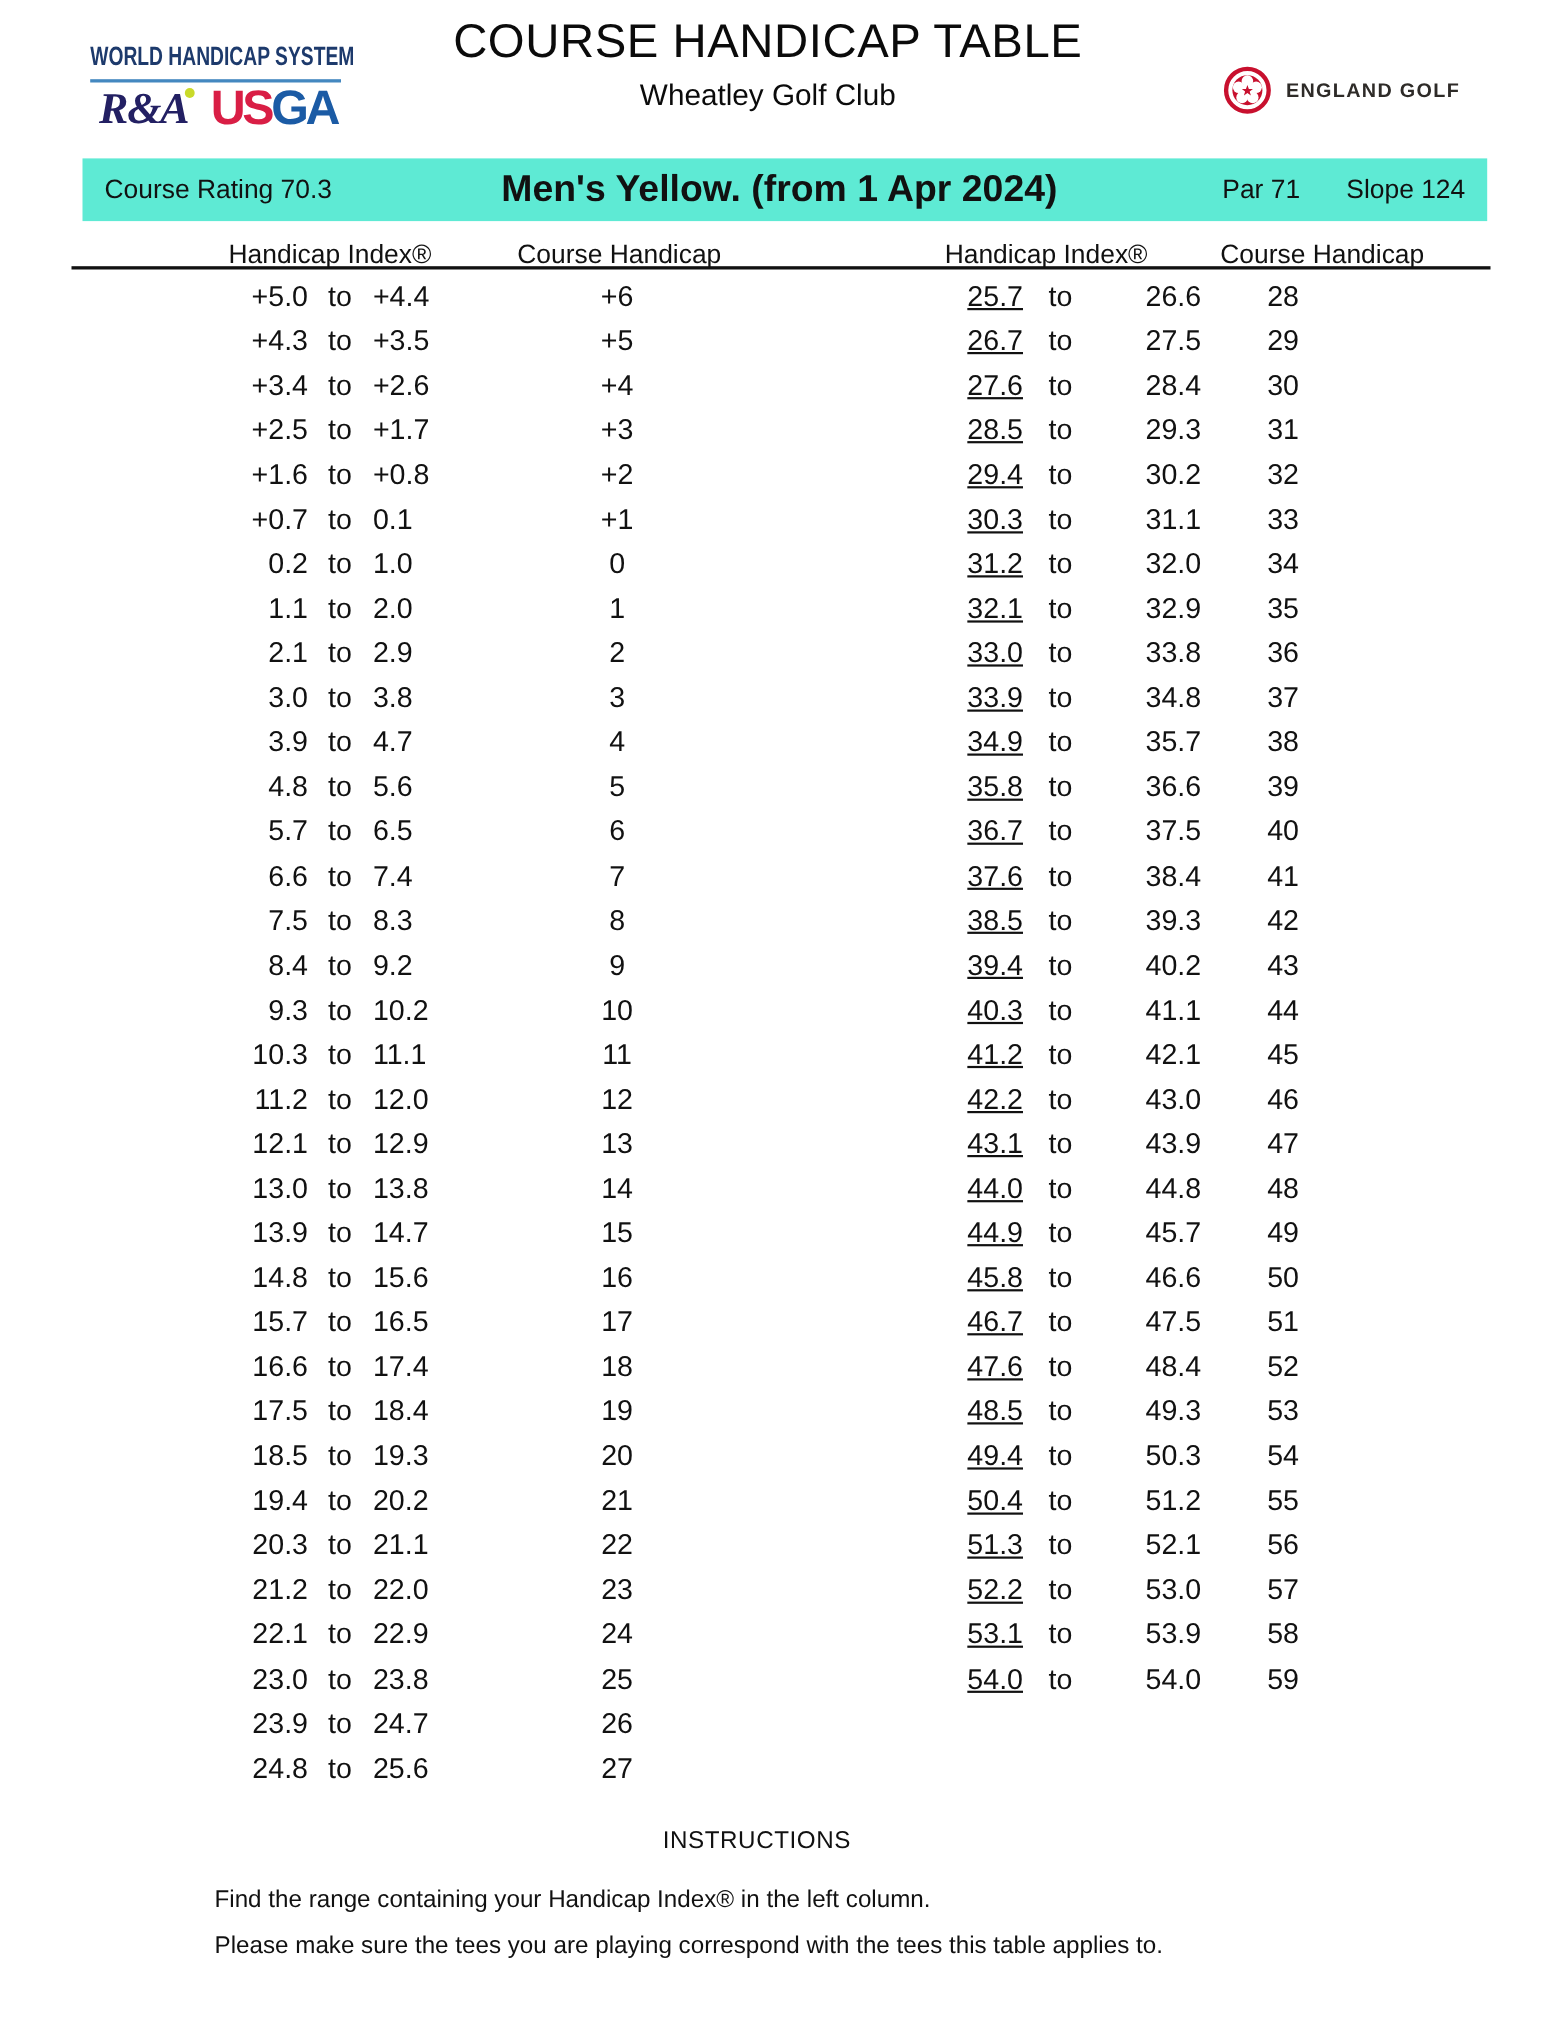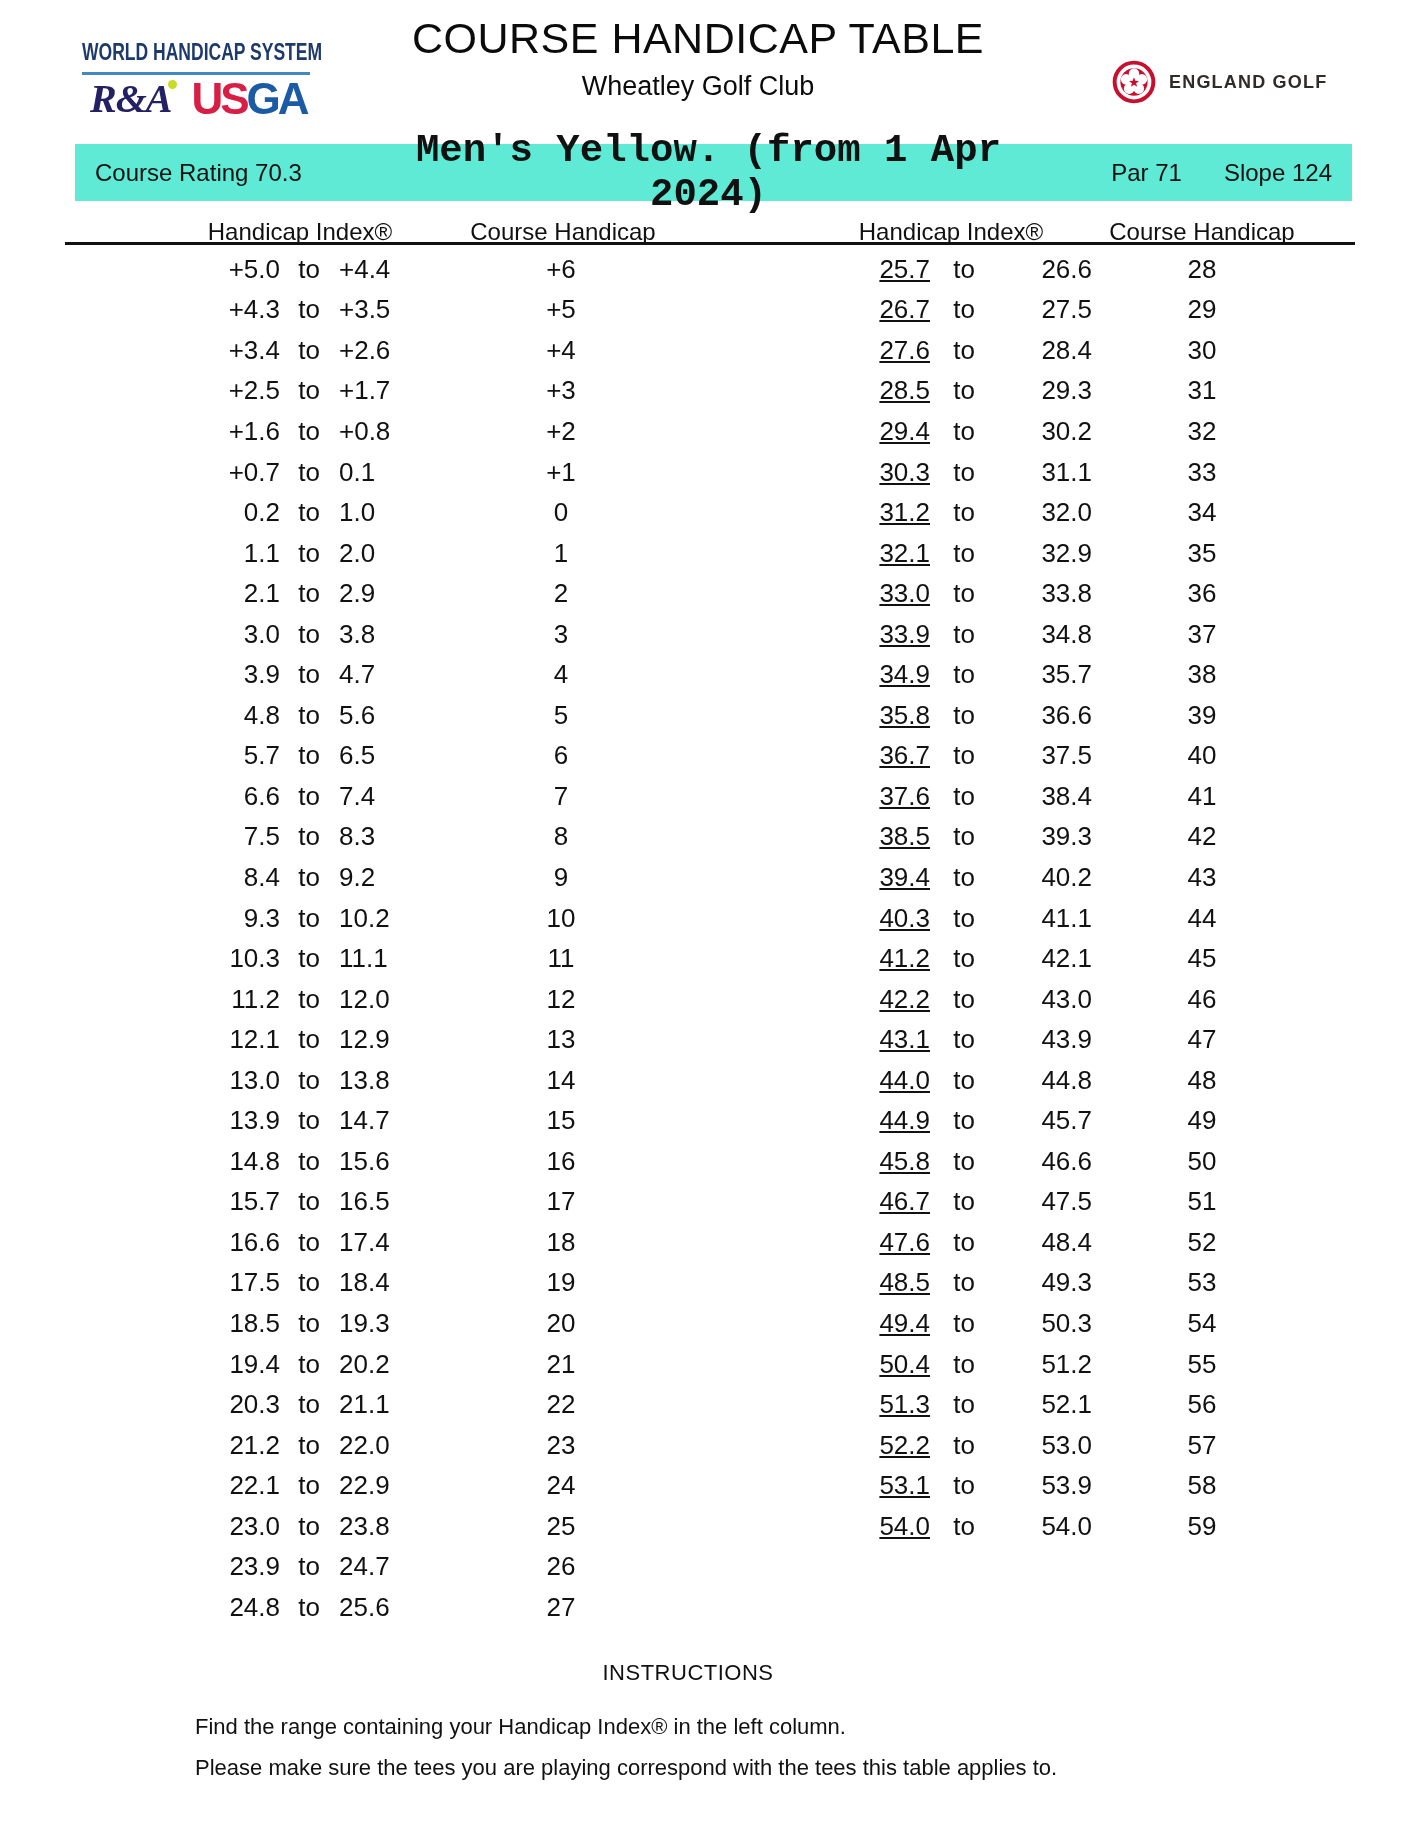--- a/index.html
+++ b/index.html
@@ -30,21 +30,21 @@
   
   .eg-block { position:absolute; left:1112px; top:60px; display:flex; align-items:center; gap:13px; }
   .eg-rose { width:44px; height:44px; }
   .eg-text { font-size:18px; font-weight:bold; letter-spacing:1.2px; color:#2e2b28; }
 
   
   .banner { position:absolute; left:75px; top:144px; width:1277px; height:57px;
             background:#5eead4; display:flex; align-items:center;
             padding:0 20px; box-sizing:border-box; }
   .banner-left  { width:300px; font-size:24px; }
-  .banner-center{ flex:1; text-align:center; font-size:39px; font-weight:bold;font-family:Liberation Mono, monospace; }
+  .banner-center{ flex:1; text-align:center; font-size:34px; font-weight:bold; }
   .banner-right { width:310px; display:flex; justify-content:flex-end; gap:42px; font-size:24px; }
 
   
   .col-header { position:absolute; top:218px; font-size:24px; white-space:nowrap;
                 transform:translateX(-50%); }
   .h1 { left:300px; } .h2 { left:563px; } .h3 { left:951px; } .h4 { left:1202px; }
   .header-rule { position:absolute; top:242px; left:65px; width:1290px; height:3px; background:#111; }
 
   
   .half { position:absolute; top:249px; }
@@ -52,21 +52,21 @@
   .half-right { left:650px; }
   .trow { display:flex; align-items:center; height:40.56px; font-size:26px; }
   .trow span { display:block; }
   .half-left  .lo { margin-left:180px; width:100px; text-align:right; }
   .half-left  .to { margin-left:17px;  width:24px;  text-align:center; }
   .half-left  .hi { margin-left:18px;  width:100px; text-align:left; }
   .half-left  .val{ margin-left:72px;  width:100px; text-align:center; }
   .half-right .lo { margin-left:180px; width:100px; text-align:right;text-decoration:underline; }
   .half-right .to { margin-left:22px;  width:24px;  text-align:center; }
   .half-right .hi { margin-left:16px;  width:100px; text-align:right; }
-  .half-right .val{ margin-left:60px;  width:100px; text-align:center; }
+  .half-right .val{ margin-left:60px;  width:100px; text-align:left; }
 
   
   .instructions-heading { position:absolute; top:1660px; left:0; width:1376px;
                           text-align:center; font-size:22px; letter-spacing:0.5px; }
   .instructions-lines { position:absolute; top:1706px; left:195px; font-size:22px; line-height:41px; }
 </style>
 </head>
 <body>
 
 <div class="page">

